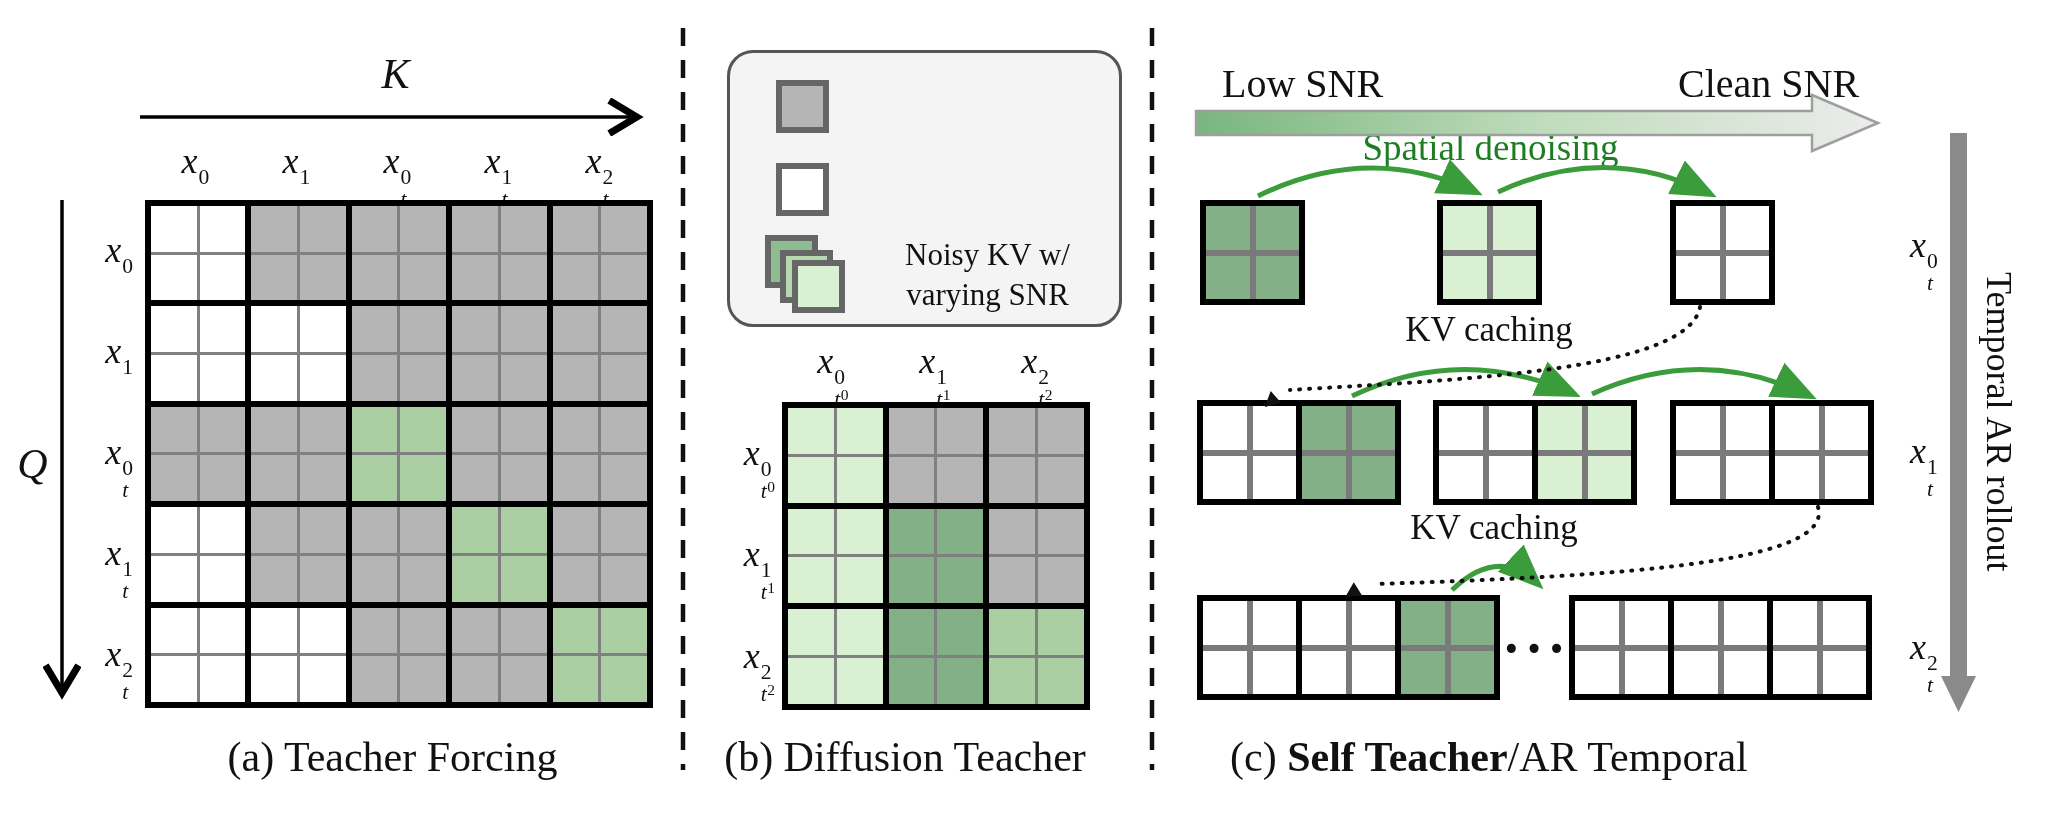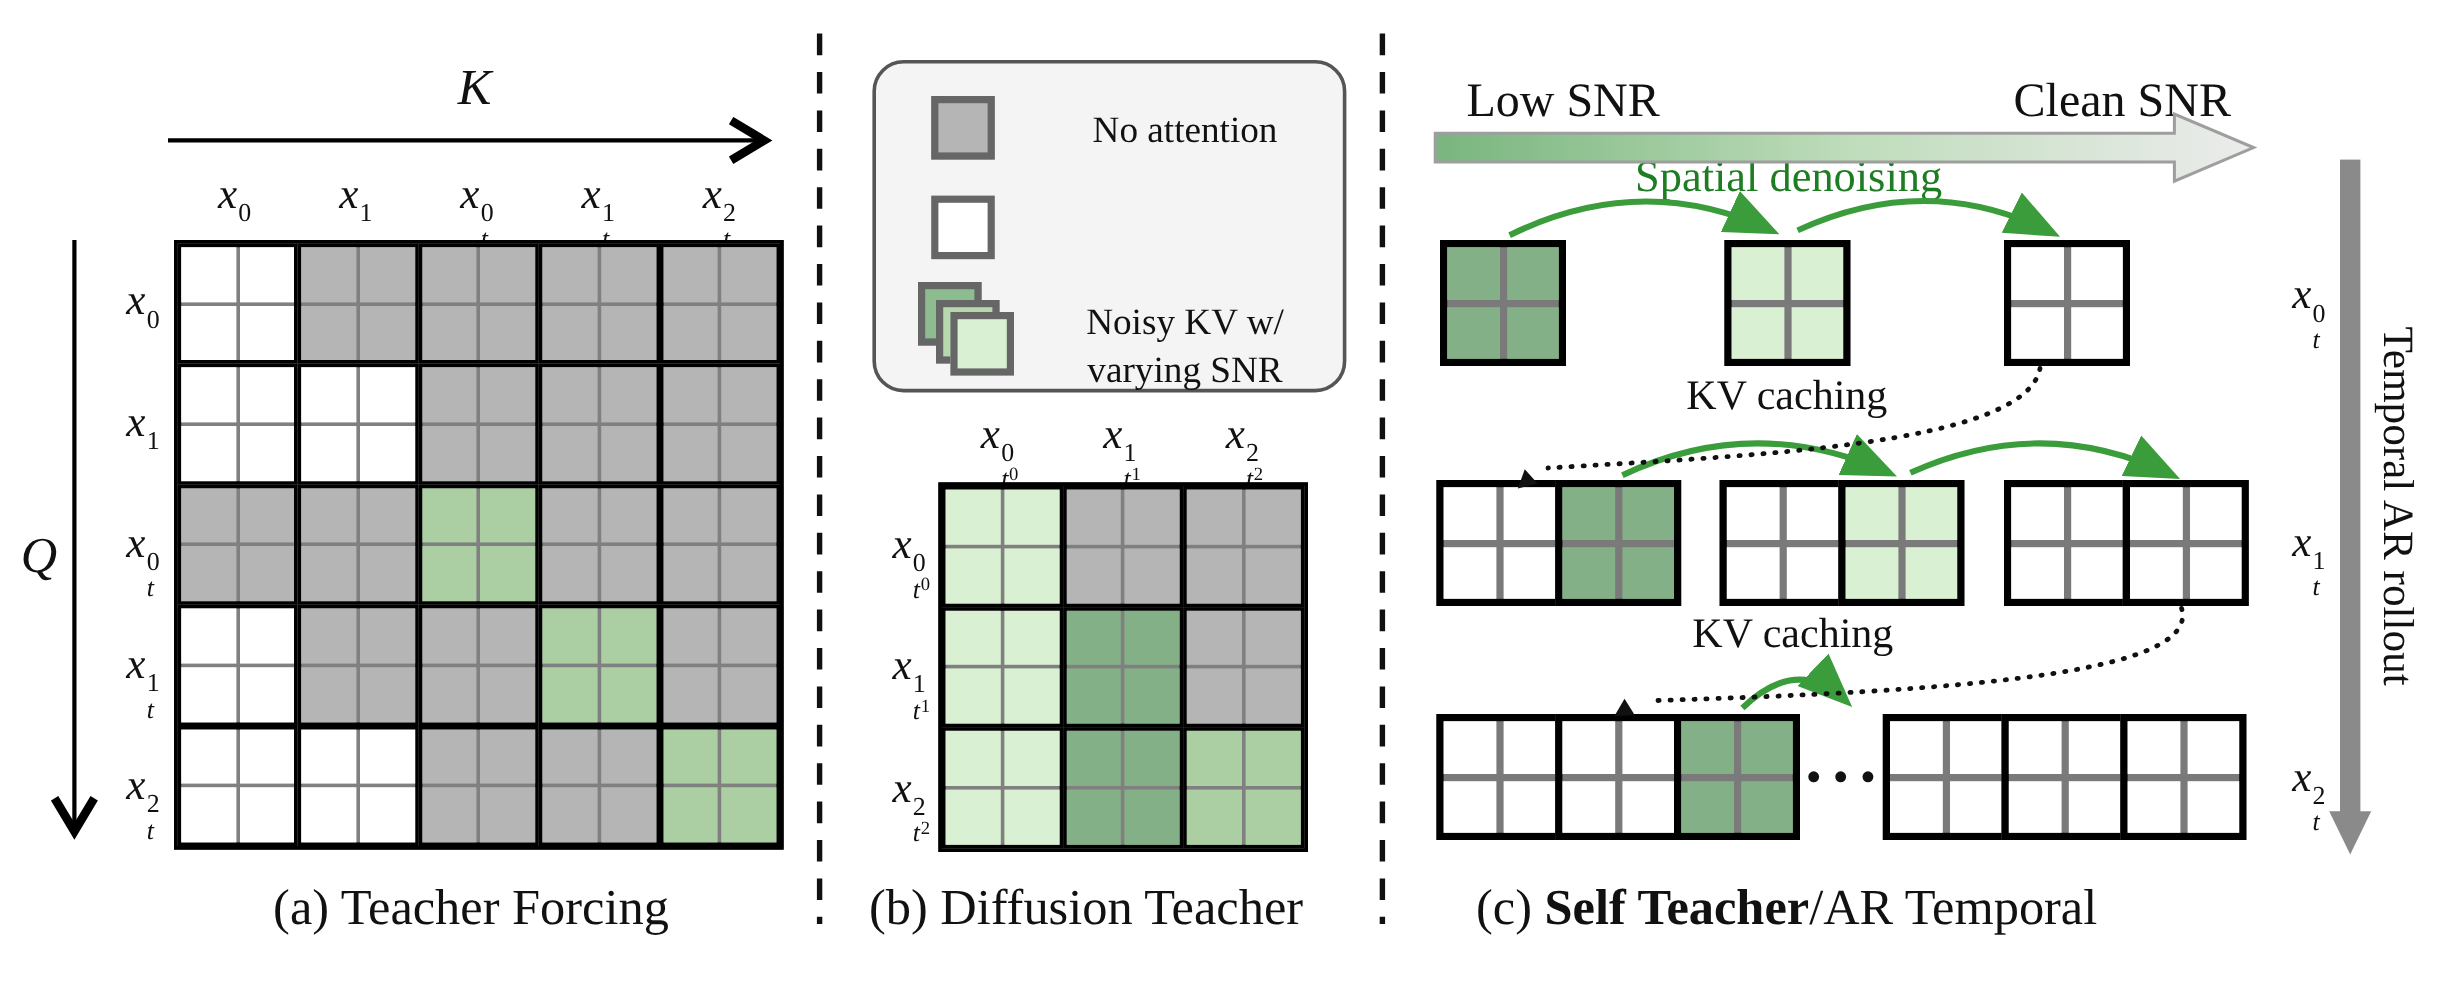--- a/index.html
+++ b/index.html
@@ -255,22 +255,21 @@
   </div>
 
 <div class="abs caption" style="left:140px;top:733px;width:505px;">(a) Teacher Forcing</div>
 
 <div class="abs legend-box">
   <div class="abs swatch" style="left: 46px; top: 27px; background: rgb(181, 181, 181);"></div>
   <div class="abs swatch" style="left:46px;top:110px;background:#fff;"></div>
   <div class="abs swatch" style="left: 35px; top: 182px; background: rgb(140, 188, 144);"></div>
   <div class="abs swatch" style="left: 50px; top: 197px; background: rgb(183, 216, 174);"></div>
   <div class="abs swatch" style="left: 62px; top: 207px; background: rgb(217, 240, 210);"></div>
-  <div class="abs lg-label" style="top:35px;">No attention</div>
-  <div class="abs lg-label" style="top:195px;">
+  <div class="abs lg-label" style="top:182px;">
     <div>Noisy KV w/</div>
     <div>varying SNR</div>
   </div>
 </div>
 
 <div class="abs col-hb" style="left:782px;top:340px;"><span class="math"><span class="mb">x</span><span class="ss">
         <span class="sup">0</span>
         <span class="sub">t<span class="sup2">0</span></span>
       </span></span></div>
 <div class="abs col-hb" style="left:884px;top:340px;"><span class="math"><span class="mb">x</span><span class="ss">

